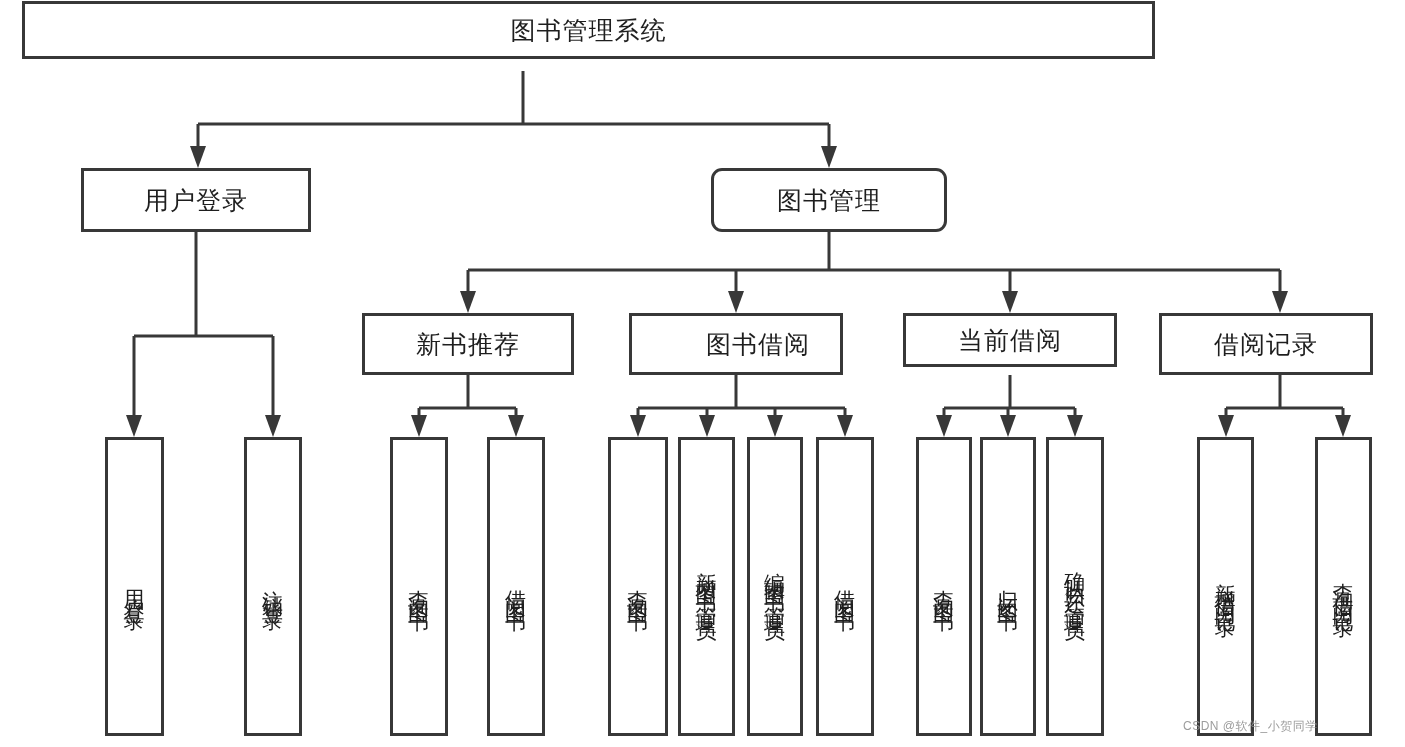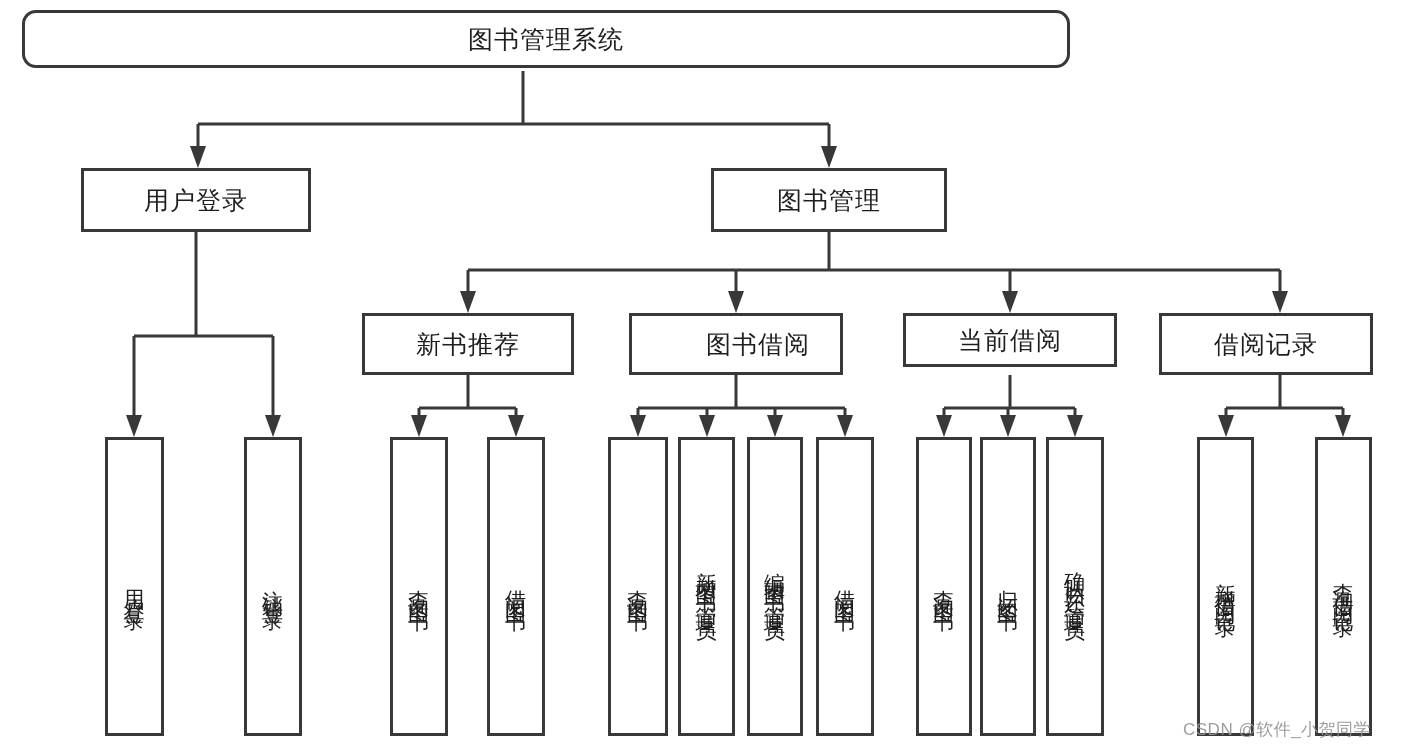--- a/index.html
+++ b/index.html
@@ -34,21 +34,21 @@
     text-orientation: mixed;
     font-size: 21px;
     line-height: 1;
     letter-spacing: 7px;
     white-space: nowrap;
   }
   .watermark {
     position: absolute;
     left: 1183px;
     top: 718px;
-    font-size: 17px;
+    font-size: 12px;
     color: rgba(148,148,148,0.92);
     z-index: 4;
     white-space: nowrap;
     letter-spacing: 0.5px;
   }
 </style>
 </head>
 <body>
 
 <div class="canvas">
@@ -86,24 +86,24 @@
       <polygon points="767,415 783,415 775,437"></polygon>
       <polygon points="837,415 853,415 845,437"></polygon>
       <polygon points="936,415 952,415 944,437"></polygon>
       <polygon points="1000,415 1016,415 1008,437"></polygon>
       <polygon points="1067,415 1083,415 1075,437"></polygon>
       <polygon points="1218,415 1234,415 1226,437"></polygon>
       <polygon points="1335,415 1351,415 1343,437"></polygon>
     </g>
   </svg>
 
-  <div class="node h-node" style="left:22px; top:10px; width:1048px; height:58px;border-radius:14px;">图书管理系统</div>
+  <div class="node h-node" style="left:22px; top:1px; width:1133px; height:58px;">图书管理系统</div>
 
   <div class="node h-node" style="left:81px; top:168px; width:230px; height:64px;">用户登录</div>
-  <div class="node h-node" style="left:711px; top:168px; width:236px; height:64px;">图书管理</div>
+  <div class="node h-node" style="left:711px; top:168px; width:236px; height:64px;border-radius:11px;">图书管理</div>
 
   <div class="node h-node" style="left:362px; top:313px; width:212px; height:62px;">新书推荐</div>
   <div class="node h-node" style="left:629px; top:313px; width:214px; height:62px;padding-left:44px;">图书借阅</div>
   <div class="node h-node" style="left:903px; top:313px; width:214px; height:54px;">当前借阅</div>
   <div class="node h-node" style="left:1159px; top:313px; width:214px; height:62px;">借阅记录</div>
 
   <div class="node leaf" style="left:105px; top:437px; width:59px; height:299px;">
     <span class="vtext">用户登录</span>
   </div>
   <div class="node leaf" style="left:244px; top:437px; width:58px; height:299px;">

